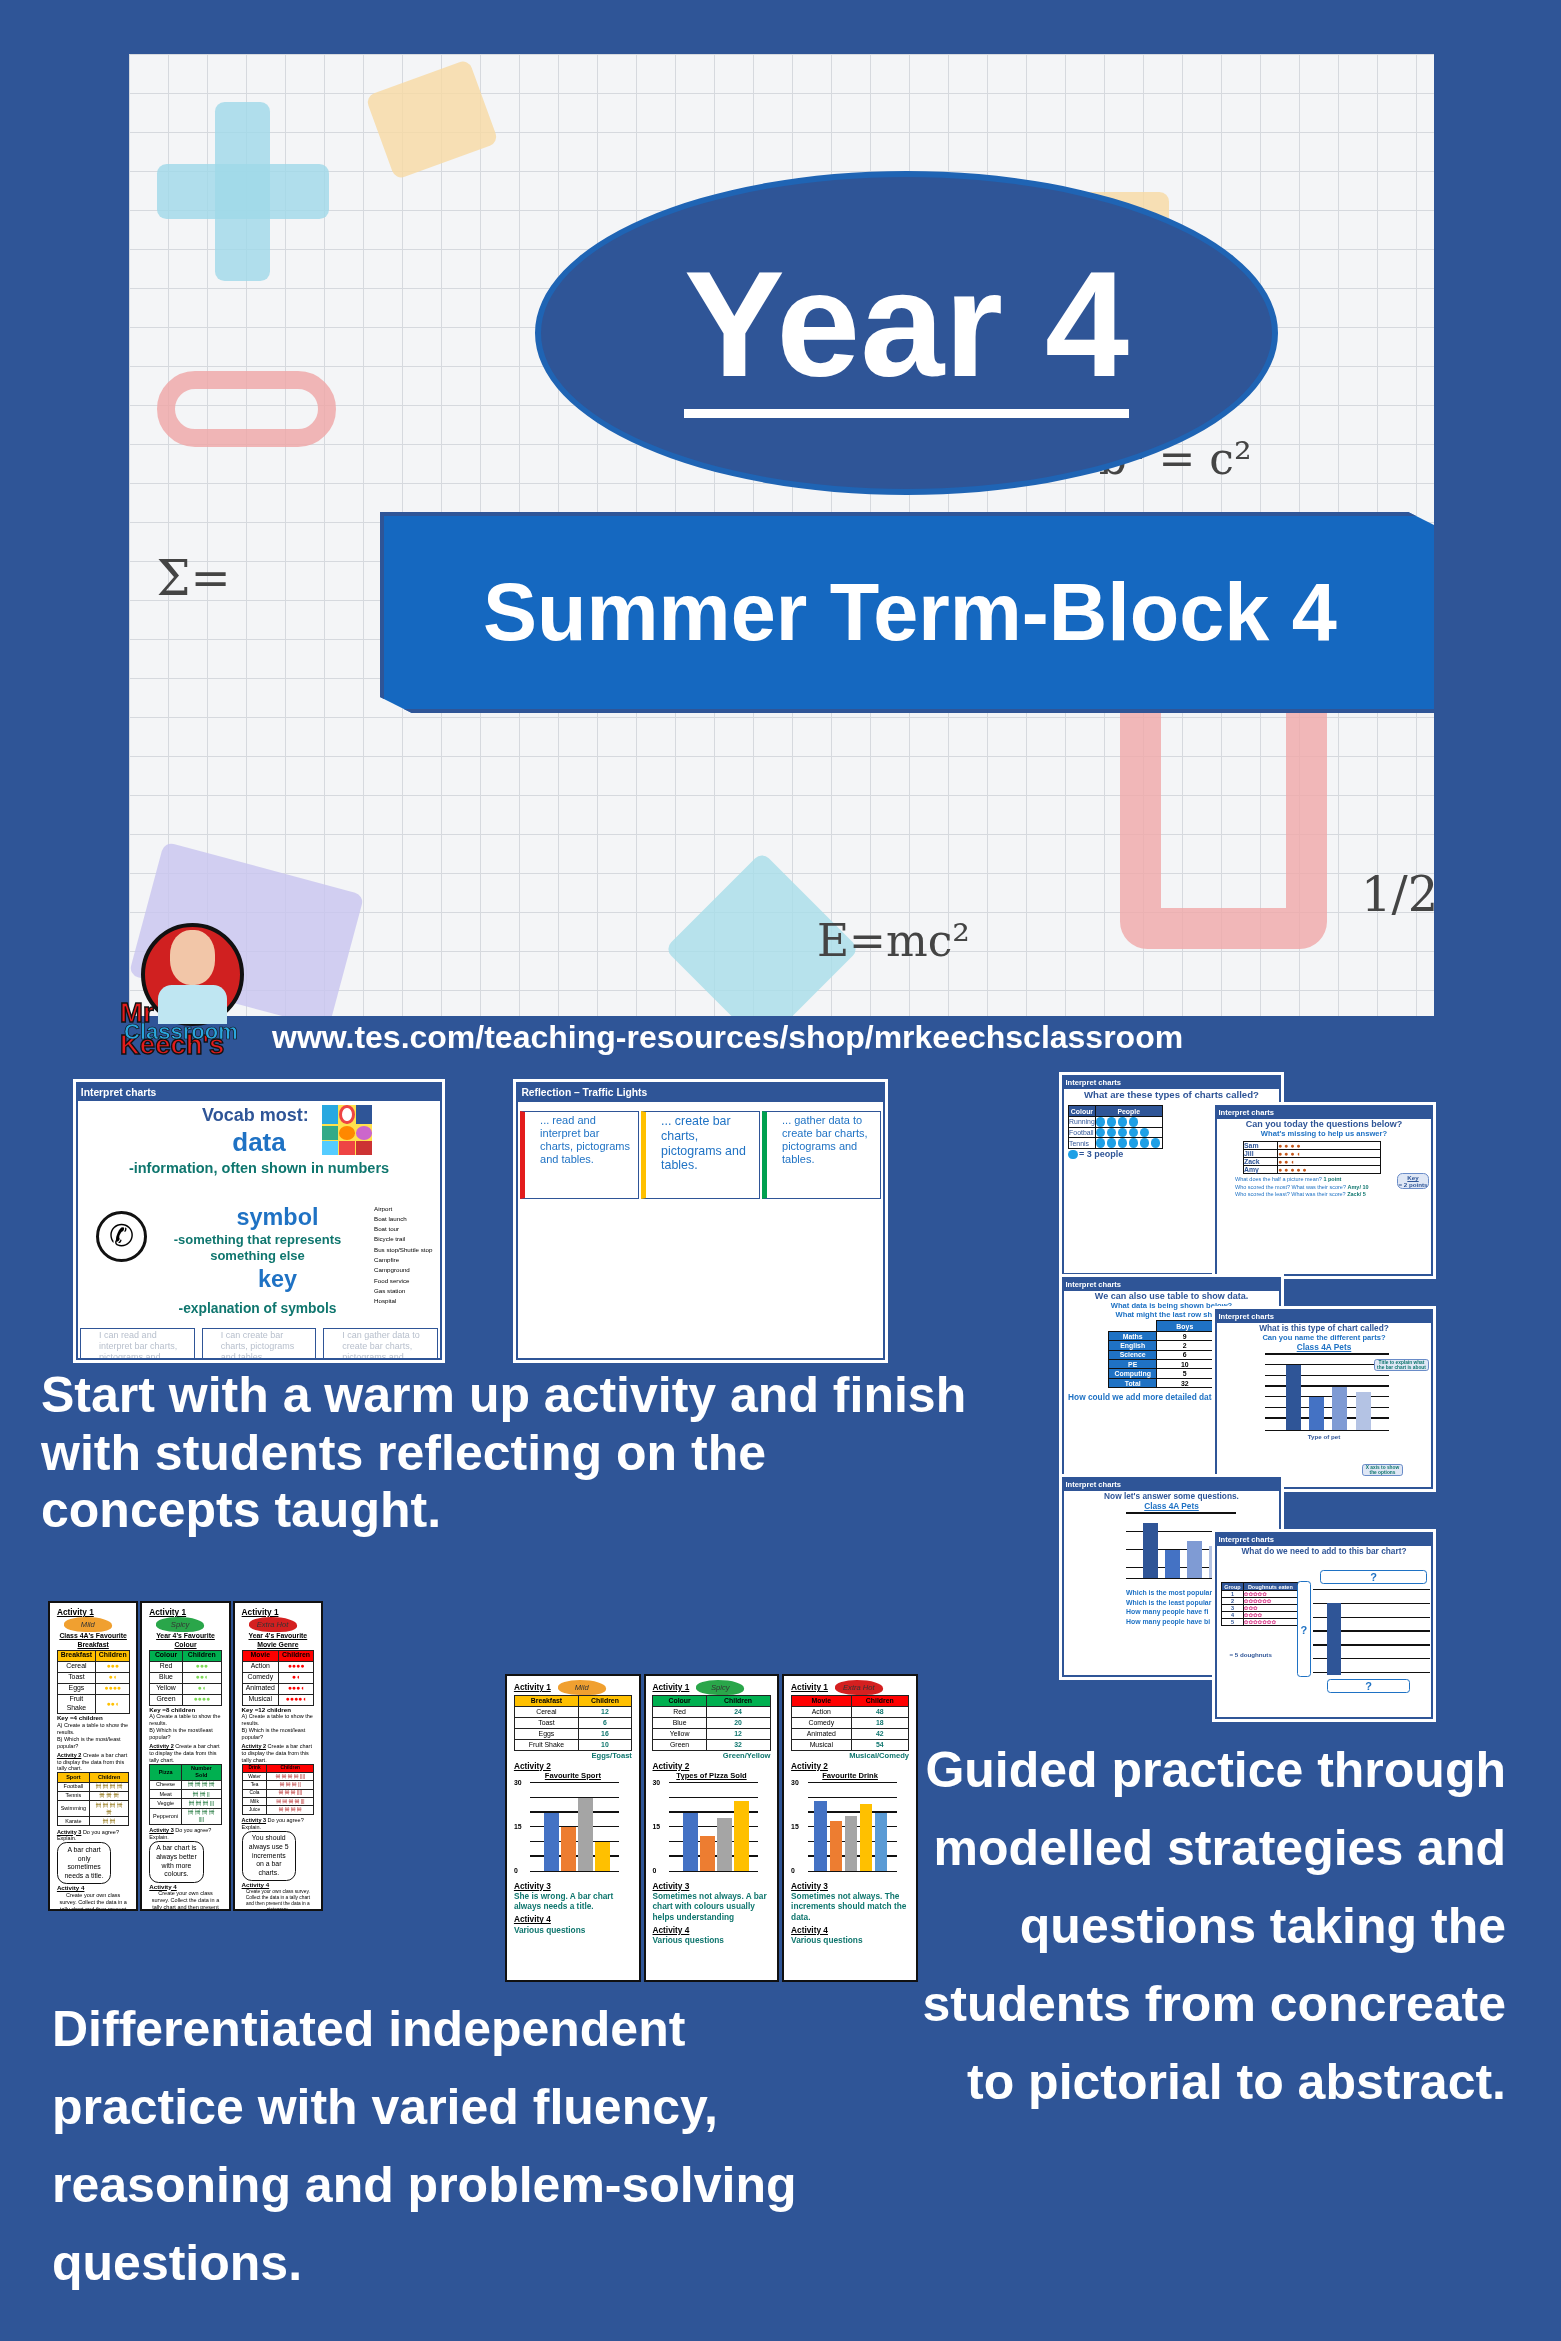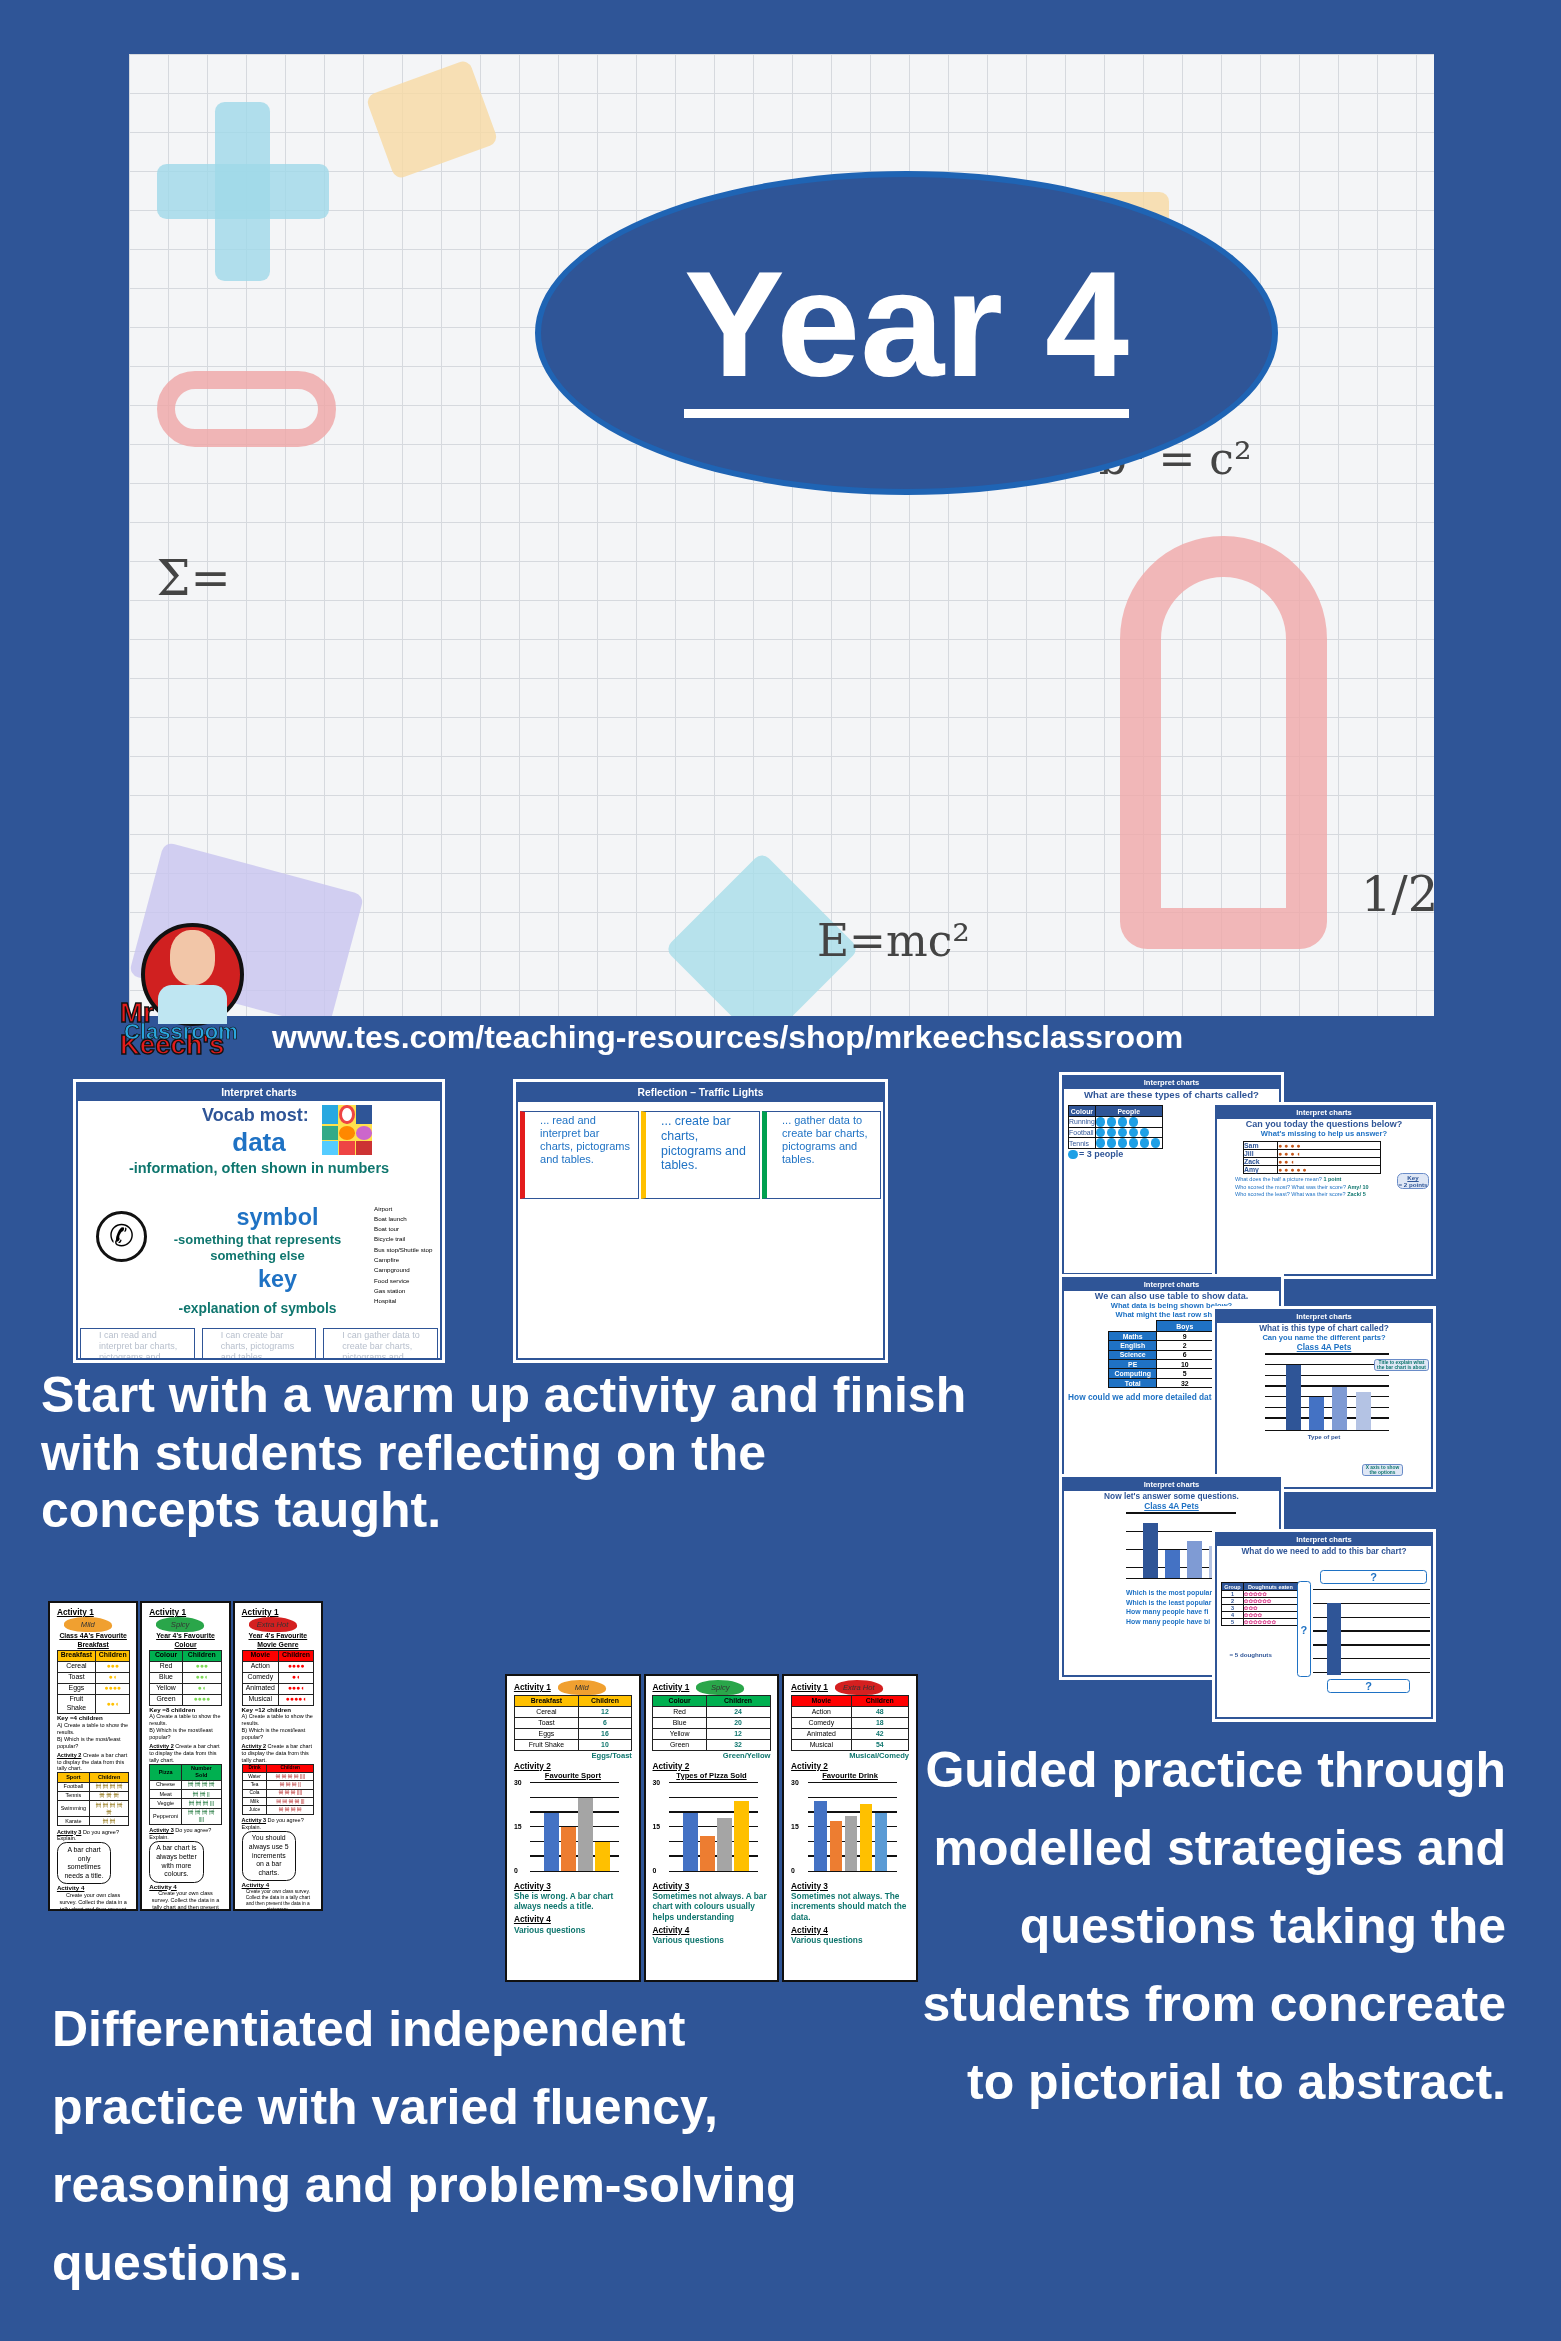--- a/index.html
+++ b/index.html
@@ -21,21 +21,21 @@
  color:#2f5597;font-weight:bold;font-size:145px}
 .url{left:272px;top:1019px;color:#fff;font-weight:bold;font-size:32px}
 .logo{left:120px;top:916px;width:145px;height:124px}
 .logo .face{position:absolute;left:20.7px;top:6.9px;width:103px;height:103px;border-radius:50%;background:#d02020;border:4.1px solid #111}
 .logo .head{position:absolute;left:50px;top:13.8px;width:45px;height:55px;border-radius:45%;background:#f2c6a8}
 .logo .shirt{position:absolute;left:38px;top:69px;width:69px;height:39px;background:#bfe6f2;border-radius:13.8px 13.8px 0 0}
 .logo .t1{position:absolute;left:0;top:81px;font-weight:bold;font-size:27.5px;color:#e31c1c;-webkit-text-stroke:1.4px #111}
 .logo .t2{position:absolute;left:4.1px;top:103px;font-weight:bold;font-size:22px;color:#2aa6dd;-webkit-text-stroke:0.7px #111}
 
 .slide{background:#fff;border:2.1px solid #2f5597;outline:3.4px solid #fff;box-shadow:0 0 0 0.7px #2f5597;overflow:hidden}
-.sh{background:#2f5597;color:#fff;font-weight:bold;text-align:center}
+.sh{background:#2f5597;color:#fff;font-weight:bold;}
 .blue{color:#2f5597}.lblue{color:#1f72c4}.red{color:#0f766e}
 .fbox{border:1.4px solid #2f5597;color:#b7bfcc;padding:1.4px 4.1px;font-size:9px;line-height:1.2;position:relative}
 .caption{color:#fff;font-weight:bold}
 
 .ws{background:#fff;border:2.1px solid #111;font-size:8.3px;line-height:1.25;padding:4.1px 6.9px;overflow:hidden}
 .ws table{border-collapse:collapse;width:100%}
 .ws td,.ws th{border:1.4px solid #222;padding:0.7px 2.8px;text-align:center}
 .ul{text-decoration:underline;font-weight:bold}
 .dot{display:inline-block;border-radius:50%;width:9.6px;height:9.6px;margin-right:1.4px;vertical-align:middle}
 .bubble{border:1.4px solid #111;border-radius:9.6px;padding:2.8px 5.5px;text-align:center;display:inline-block}
@@ -57,20 +57,21 @@
   <div class="deco" style="left:991px;top:482px;width:207px;height:413px;border-radius:103px 103px 27.5px 27.5px;border:41px solid #f0a8a8;background:transparent"></div>
   <div class="deco" style="left:564px;top:826px;width:138px;height:138px;background:#a8dde8;transform:rotate(45deg)"></div>
   <div class="deco" style="left:13.8px;top:812px;width:207px;height:138px;background:#c8c4ef;transform:rotate(15deg)"></div>
   <div class="abs" style="left:861px;top:379px;font-family:'DejaVu Serif',serif;font-size:44px;color:#444">a² + b² = c²</div>
   <div class="abs" style="left:27.5px;top:496px;font-family:'DejaVu Serif',serif;font-size:48px;color:#444">Σ=</div>
   <div class="abs" style="left:688px;top:861px;font-family:'DejaVu Serif',serif;font-size:44px;color:#444">E=mc²</div>
   <div class="abs" style="left:1232px;top:812px;font-family:'DejaVu Serif',serif;font-size:48px;color:#444">1/2</div>
   <div class="abs ellipse">
     <span class="year">Year 4</span>
   </div>
+  <div class="abs banner1">Summer Term-Block 4</div>
 </div>
 <div class="abs logo">
   <div class="face"></div>
   <div class="head"></div>
   <div class="shirt"></div>
   <div class="t1">Mr Keech's</div>
   <div class="t2">Classroom</div>
 </div>
 <div class="abs url">www.tes.com/teaching-resources/shop/mrkeechsclassroom</div>
 

